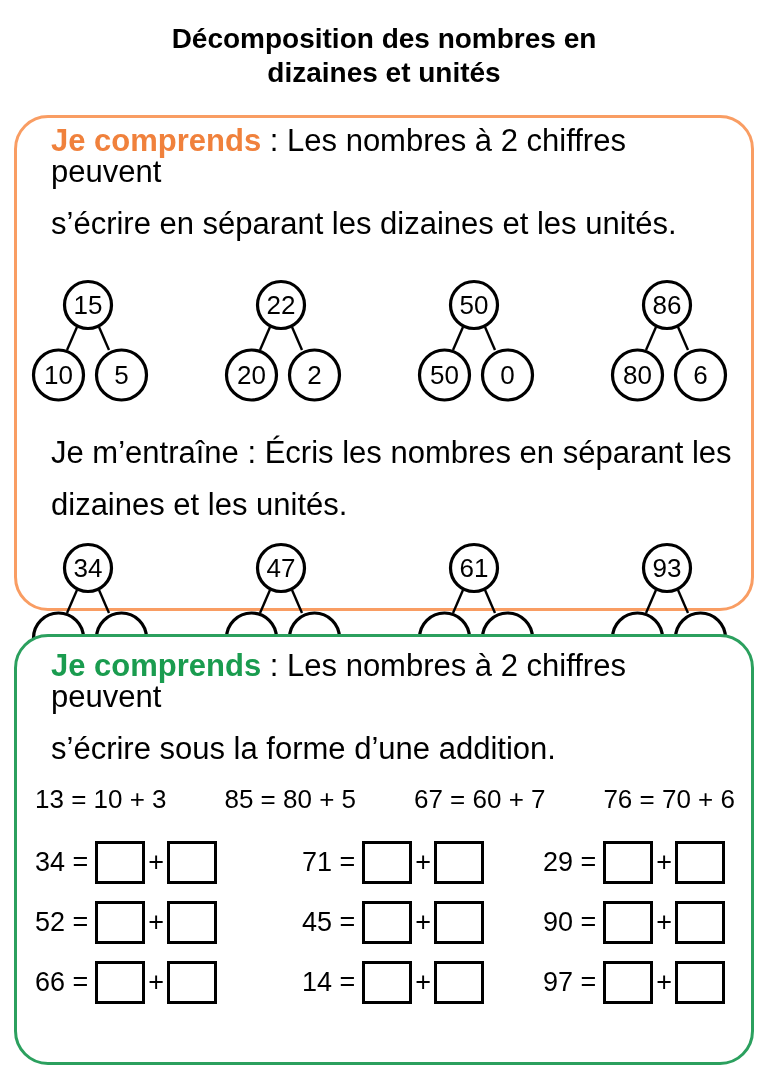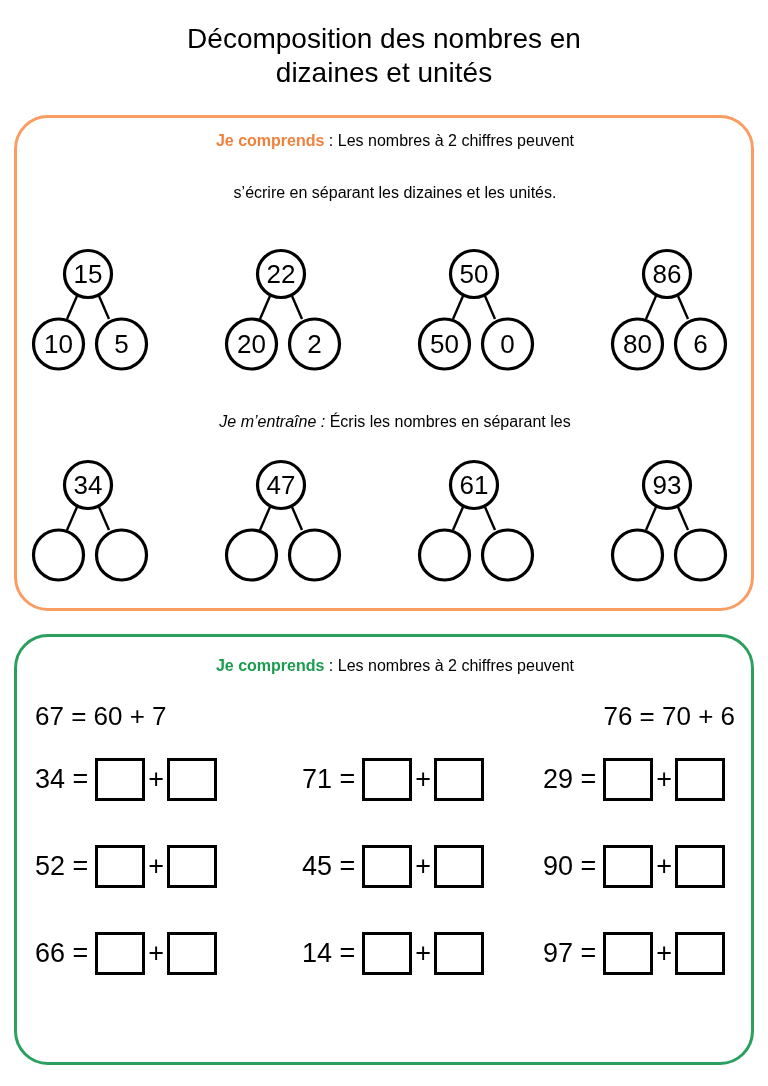--- a/index.html
+++ b/index.html
@@ -5,41 +5,41 @@
   html, body { margin:0; padding:0; background:#ffffff; }
   body {
     width:768px; height:1086px;
     font-family:"Liberation Sans", sans-serif;
     color:#000;
   }
   .page { position:relative; width:768px; height:1086px; overflow:hidden; background:#fff; }
 
   .title {
     position:absolute; top:22px; left:0; width:768px; margin:0;
-    text-align:center; font-size:28px; line-height:34px; font-weight:400;
+    text-align:center; font-size:28px; line-height:34px; font-weight:700;
   }
   .title span { display:block; }
 
   .box {
     position:absolute; left:14px; width:740px;
     border:3px solid #000; border-radius:34px;
     box-sizing:border-box; background:#fff;
   }
   .box.orange { top:115px; height:496px; border-color:var(--orange_border,#F99D63); }
   .box.green  { top:634px; height:431px; border-color:var(--green_border,#2BA05E); }
 
-  .intro { margin:0; font-size:16px; line-height:31px;text-align:center; }
+  .intro { margin:0; font-size:31px; line-height:31px; }
   .s1p1 { margin:7px 0 0 34px; width:688px; }
   .s1p2 { margin:34px 0 0 34px; width:688px; }
   .s2p1 { margin:13px 0 0 34px; width:688px; }
   .s2p2 { margin:27px 0 0 34px; width:688px; }
   .lab { font-weight:700; }
   .lab.o { color:var(--orange_label,#F0813C); }
   .lab.g { color:var(--green_label,#1A9C4F); }
-  .ital { font-style:italic; }
+  .ital { }
   .l2 { display:block;margin-top:21px; }
 
   .tree-row { display:flex; justify-content:space-between; padding:0 23px 0 14px; }
   .tree-row.r1 { margin-top:40px; }
   .tree-row.r2 { margin-top:22px; }
   svg.tree { width:118px; height:124px; display:block; }
   svg.tree circle { fill:#fff; stroke:#000; stroke-width:3.2; }
   svg.tree line { stroke:#000; stroke-width:2.4; }
   svg.tree text {
     font-family:"Liberation Sans", sans-serif;
@@ -47,21 +47,21 @@
   }
 
   .examples {
     display:flex; justify-content:space-between;
     margin-top:20px; padding:0 16px 0 18px;
     font-size:26px; line-height:30px;
   }
 
   .ex-grid {
     display:grid; grid-template-columns:267px 241px auto;
-    row-gap:43px; padding-left:18px; margin-top:26px;
+    row-gap:16px; padding-left:18px; margin-top:26px;
   }
   .ex-item { display:flex; align-items:center; height:44px; font-size:27px; }
   .ex-label { margin-right:7px; white-space:nowrap; }
   .ans-box {
     width:50px; height:43px; box-sizing:border-box;
     border:3px solid #000; background:#fff; display:inline-block;
   }
   .plus { margin:0 3px; }
 </style>
 </head>
@@ -116,21 +116,21 @@
         <circle cx="57" cy="26" r="23.5"></circle>
         <circle cx="27.5" cy="96" r="25"></circle>
         <circle cx="90.5" cy="96" r="25"></circle>
         <text x="57" y="35">86</text>
         <text x="27.5" y="105">80</text>
         <text x="90.5" y="105">6</text>
       </svg>
     </div>
 
     <p class="intro s1p2">
-      <span class="ital">Je m’entraîne :</span><span> Écris les nombres en séparant les</span>
+      <span class="ital">Je m’entraîne :</span><span> Écris les nombres en séparant les</span><span class="l2">dizaines et les unités.</span>
     </p>
 
     <div class="tree-row r2">
       <svg class="tree" viewBox="0 0 118 124">
         <line x1="46" y1="48" x2="36" y2="71"></line>
         <line x1="68" y1="48" x2="78" y2="71"></line>
         <circle cx="57" cy="26" r="23.5"></circle>
         <circle cx="27.5" cy="96" r="25"></circle>
         <circle cx="90.5" cy="96" r="25"></circle>
         <text x="57" y="35">34</text>
@@ -157,24 +157,26 @@
         <circle cx="57" cy="26" r="23.5"></circle>
         <circle cx="27.5" cy="96" r="25"></circle>
         <circle cx="90.5" cy="96" r="25"></circle>
         <text x="57" y="35">93</text>
       </svg>
     </div>
   </section>
 
   <section class="box green">
     <p class="intro s2p1">
-      <span class="lab g">Je comprends</span><span> : Les nombres à 2 chiffres peuvent</span>
+      <span class="lab g">Je comprends</span><span> : Les nombres à 2 chiffres peuvent</span><span class="l2">s’écrire sous la forme d’une addition.</span>
     </p>
 
     <div class="examples">
+      <span>13 = 10 + 3</span>
+      <span>85 = 80 + 5</span>
       <span>67 = 60 + 7</span>
       <span>76 = 70 + 6</span>
     </div>
 
 
     <div class="ex-grid">
 
       <div class="ex-item">
         <span class="ex-label">34 =</span>
         <span class="ans-box"></span>

